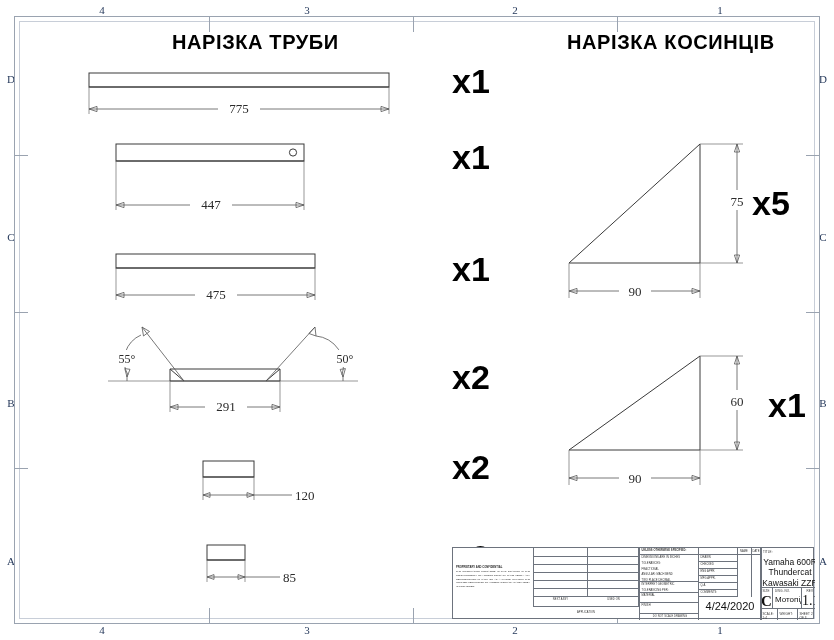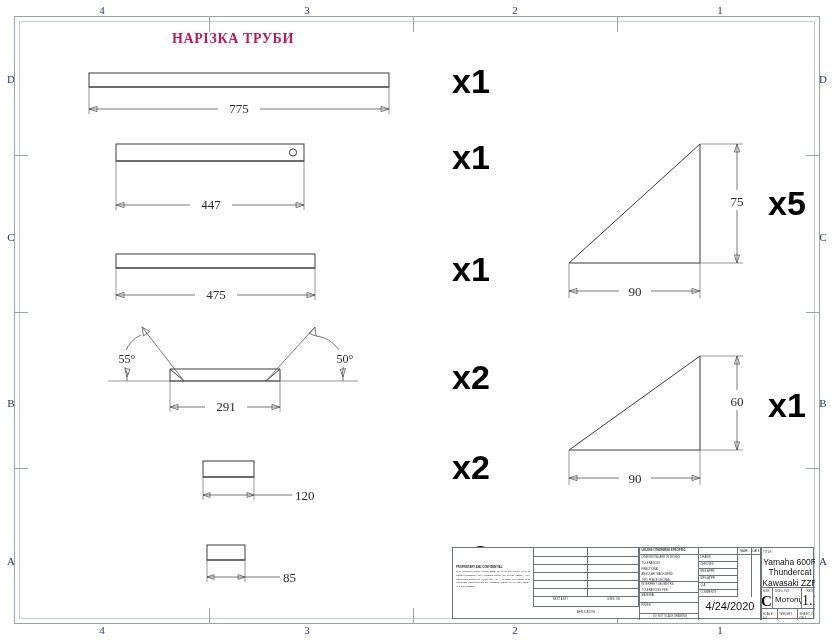--- a/index.html
+++ b/index.html
@@ -53,25 +53,25 @@
   .tick {
     position: absolute;
     background: #9aa3b0;
   }
   .tick-v { width: 1px; height: 16px; }
   .tick-h { height: 1px; width: 14px; }
 
   
   .col-title {
     position: absolute;
-    font-family: Liberation Serif, serif;
+    font-family: Liberation Sans, sans-serif;
     font-weight: bold;
-    font-size: 14px;
+    font-size: 20px;
     letter-spacing: 0.6px;
-    color: #be185d;
+    color: #000000;
     white-space: nowrap;
   }
 
   
   .part-svg { position: absolute; }
   svg text {
     font-family: "Liberation Serif", serif;
     fill: #2b2b2b;
   }
   .dimtxt { font-size: 13px; }
@@ -206,20 +206,21 @@
   <div class="tick tick-v" style="left:617px; top:608px"></div>
 
   <div class="tick tick-h" style="left:14px;  top:155px"></div>
   <div class="tick tick-h" style="left:14px;  top:312px"></div>
   <div class="tick tick-h" style="left:14px;  top:468px"></div>
   <div class="tick tick-h" style="left:806px; top:155px"></div>
   <div class="tick tick-h" style="left:806px; top:312px"></div>
   <div class="tick tick-h" style="left:806px; top:468px"></div>
 
   <div class="col-title" style="left:172px; top:31px">НАРІЗКА ТРУБИ</div>
+  <div class="col-title" style="left:567px; top:31px">НАРІЗКА КОСИНЦІВ</div>
 
   <svg class="part-svg" style="left:78px; top:66px;" width="330" height="58">
     <rect class="ln" x="11" y="7" width="300" height="14"></rect>
     <line class="ln" x1="11" y1="21" x2="311" y2="21"></line>
     <line class="ln-ext" x1="11" y1="21" x2="11" y2="48"></line>
     <line class="ln-ext" x1="311" y1="21" x2="311" y2="48"></line>
     <line class="ln-thin" x1="11" y1="43" x2="311" y2="43"></line>
     <path class="ln-thin" d="M11 43 l8 -2.6 v5.2 z" fill="#555"></path>
     <path class="ln-thin" d="M311 43 l-8 -2.6 v5.2 z" fill="#555"></path>
     <rect x="140" y="34" width="42" height="18" fill="#fff"></rect>
@@ -325,21 +326,21 @@
     <text class="dimtxt" x="182" y="78" text-anchor="middle">75</text>
 
     <line class="ln-ext" x1="14" y1="135" x2="14" y2="170"></line>
     <line class="ln-ext" x1="145" y1="135" x2="145" y2="170"></line>
     <line class="ln-thin" x1="14" y1="163" x2="145" y2="163"></line>
     <path class="ln-thin" d="M14 163 l8 -2.6 v5.2 z" fill="#555"></path>
     <path class="ln-thin" d="M145 163 l-8 -2.6 v5.2 z" fill="#555"></path>
     <rect x="64" y="154" width="32" height="19" fill="#fff"></rect>
     <text class="dimtxt" x="80" y="168" text-anchor="middle">90</text>
   </svg>
-  <div class="qty qty-R" style="left:768px; top:186px">x5</div>
+  <div class="qty qty-R" style="left:752px; top:186px">x5</div>
 
   <svg class="part-svg" style="left:555px; top:340px;" width="215" height="150">
     <polygon class="ln" points="14,110 145,16 145,110"></polygon>
 
     <line class="ln-ext" x1="145" y1="16" x2="188" y2="16"></line>
     <line class="ln-ext" x1="145" y1="110" x2="188" y2="110"></line>
     <line class="ln-thin" x1="182" y1="16" x2="182" y2="110"></line>
     <path class="ln-thin" d="M182 16 l-2.6 8 h5.2 z" fill="#555"></path>
     <path class="ln-thin" d="M182 110 l-2.6 -8 h5.2 z" fill="#555"></path>
     <rect x="168" y="50" width="28" height="20" fill="#fff"></rect>

